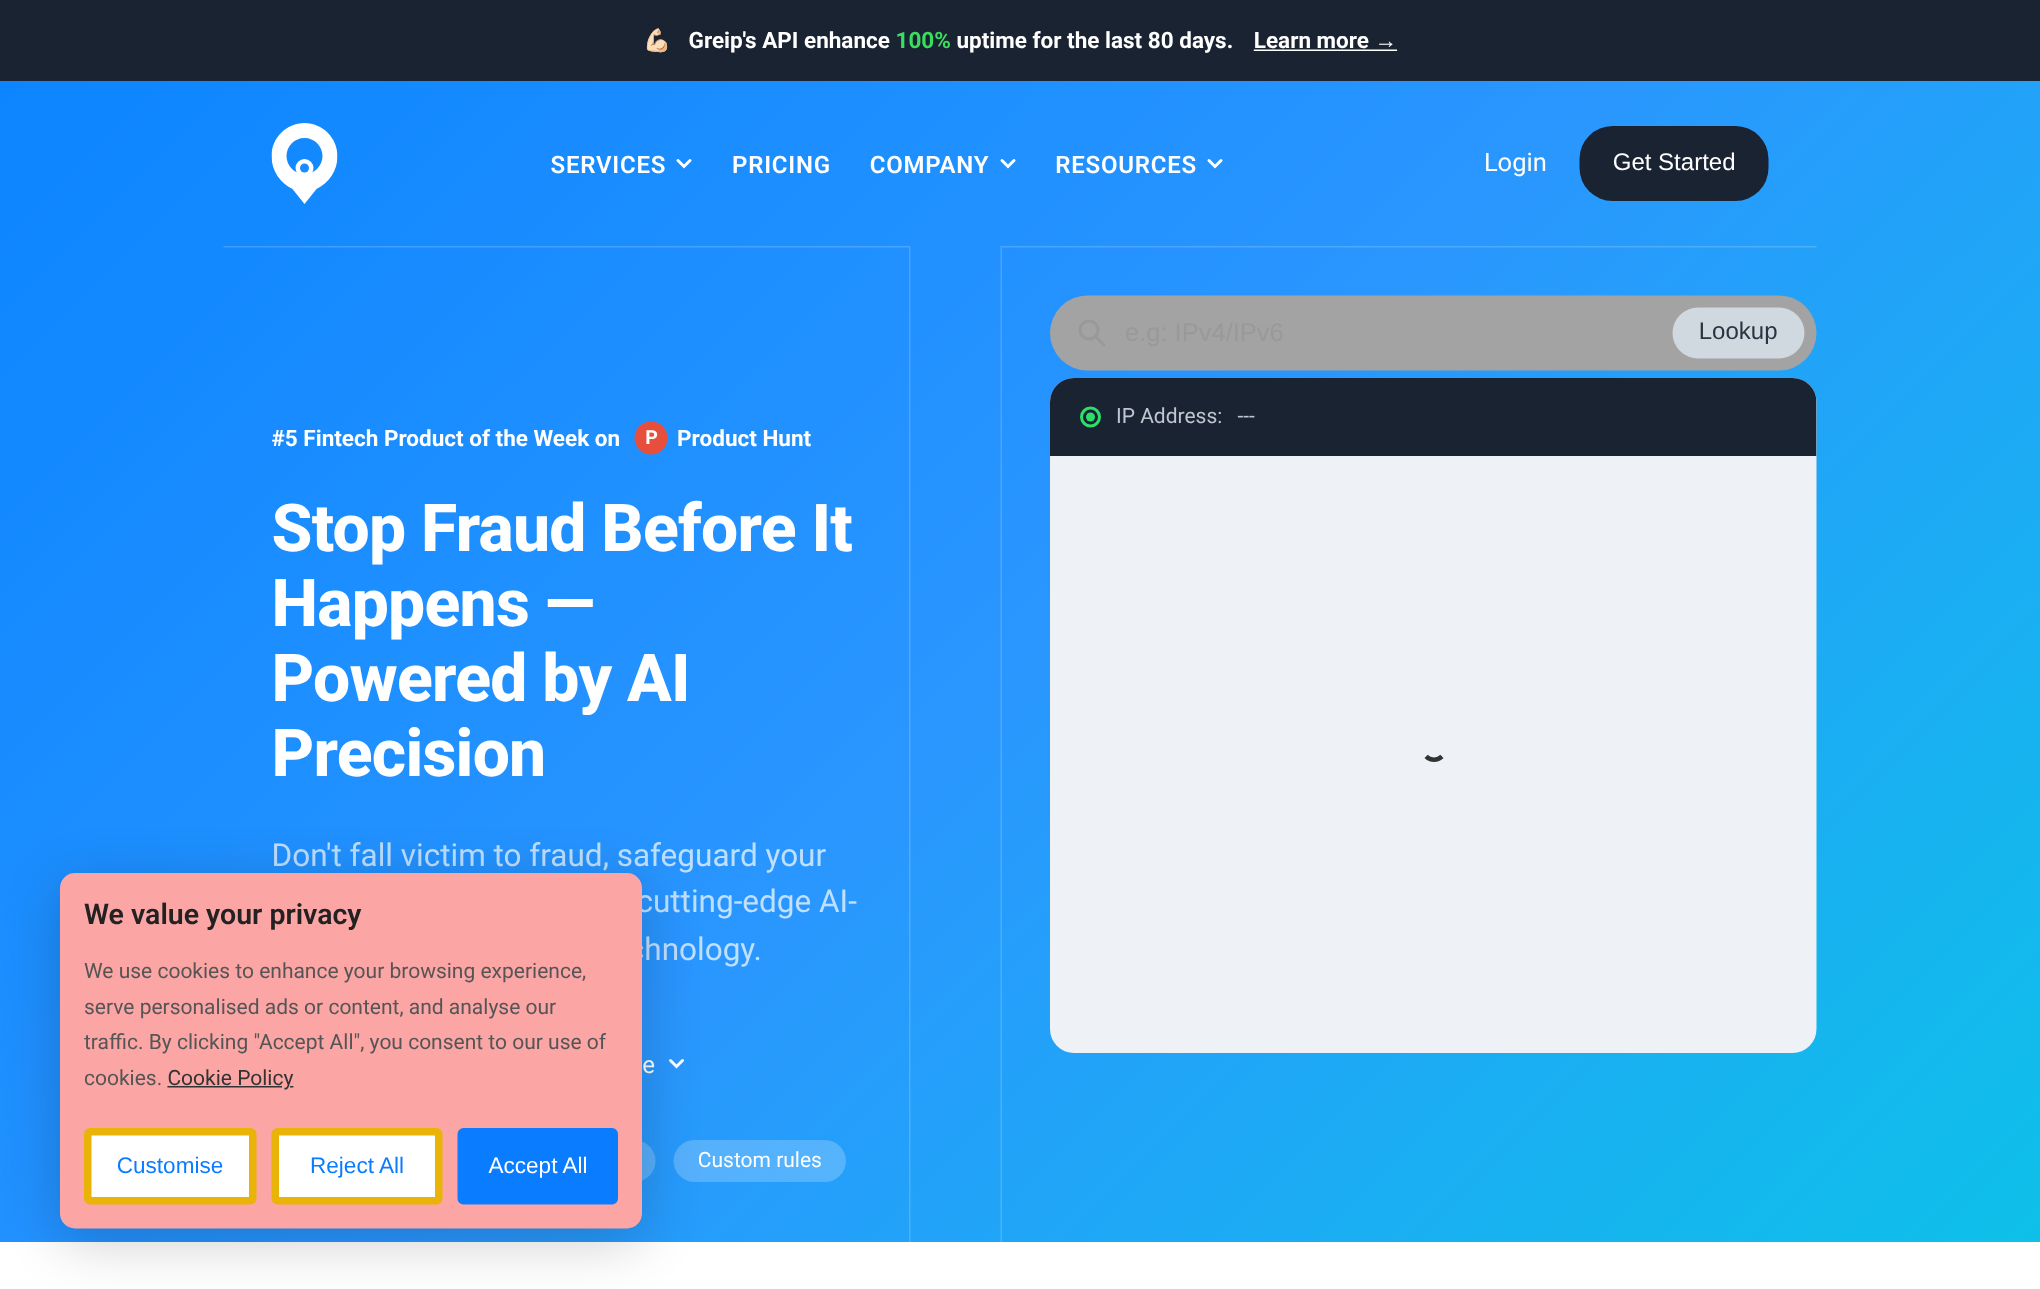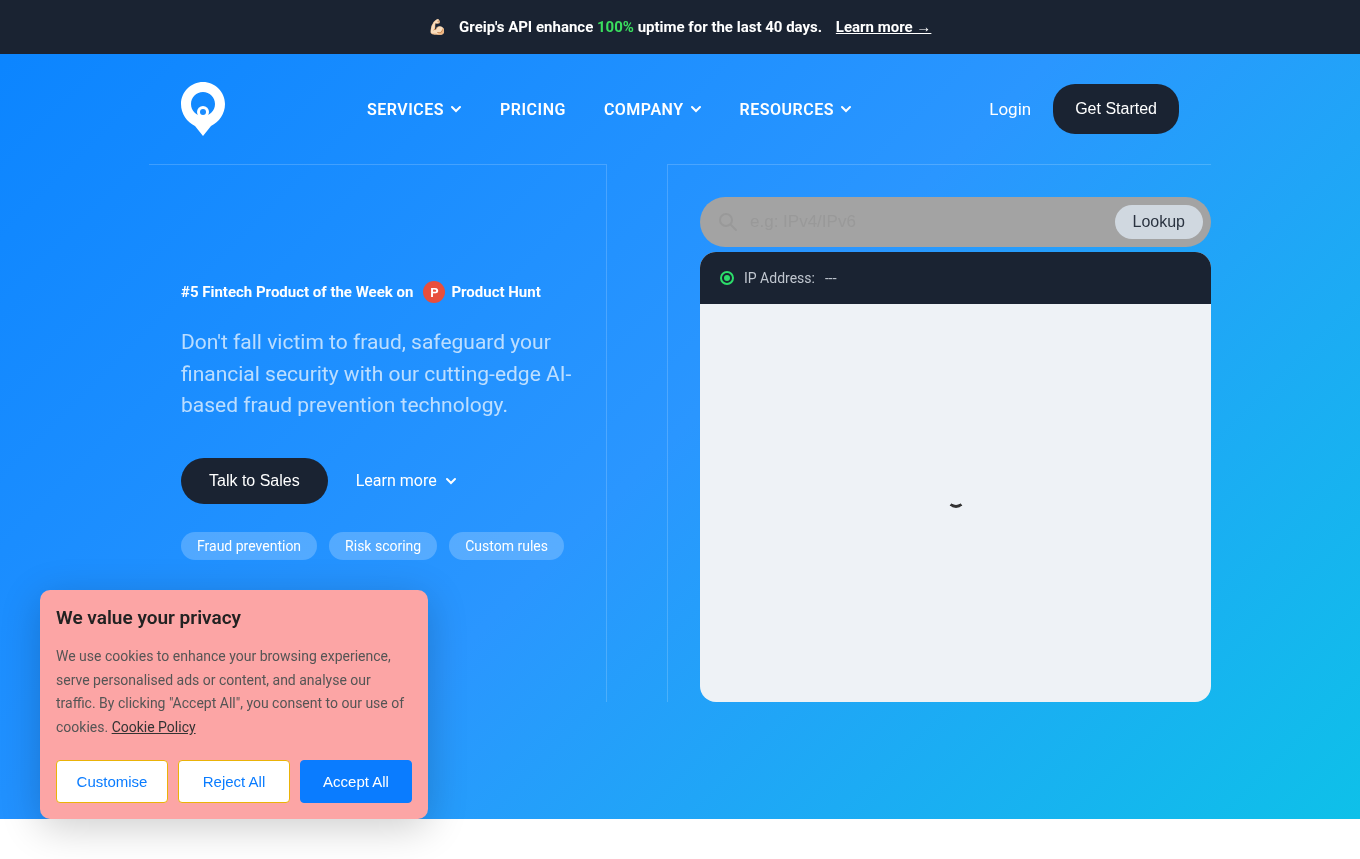--- a/index.html
+++ b/index.html
@@ -56,21 +56,21 @@
 
     .logo {
       width: 44px;
       height: 54px;
       margin-right: 32px;
       flex-shrink: 0;
     }
 
     .nav-links {
       display: flex;
-      gap: 38px;
+      gap: 26px;
       align-items: center;
       margin-left: 110px;
     }
 
     .nav-link {
       color: #fff;
       font-weight: 600;
       font-size: 16px;
       letter-spacing: 0.5px;
       cursor: pointer;
@@ -362,21 +362,21 @@
       flex: 1;
       padding: 12px 8px;
       font-size: 15px;
       cursor: pointer;
       border-radius: 4px;
     }
 
     .cookie-btn.outline {
       background: #fff;
       color: #0a7cff;
-      border: 1px solid #eab308;
+      border: 5px solid #eab308;
     }
 
     .cookie-btn.solid {
       background: #0a7cff;
       color: #fff;
       border: 1px solid #0a7cff;
     }
 
     
     .bottom-strip {
@@ -393,21 +393,21 @@
       min-height: 859px;
     }
   </style>
 </head>
 <body>
 
 <div class="page-wrapper">
 
   <div class="announcement">
     <span class="emoji">💪🏻</span>
-    <span>Greip's API enhance </span><span class="highlight">100%</span><span> uptime for the last 40 days.</span>
+    <span>Greip's API enhance </span><span class="highlight">100%</span><span> uptime for the last 80 days.</span>
     <a class="learn-more">Learn more →</a>
   </div>
 
   <div class="page-container">
 
     <nav class="nav">
       <div class="logo">
         <svg viewBox="0 0 44 54" fill="none">
           <path d="M22 0 C10 0 0 10 0 22 C0 32 6 40 14 44 L22 54 L30 44 C38 40 44 32 44 22 C44 10 34 0 22 0 Z M22 10 C28.6 10 34 15.4 34 22 C34 28.6 28.6 34 22 34 C15.4 34 10 28.6 10 22 C10 15.4 15.4 10 22 10 Z" fill="#fff"></path>
           <circle cx="22" cy="30" r="6" fill="#fff"></circle>
@@ -448,20 +448,21 @@
     <div class="hero">
       <div class="hero-left">
         <div class="tagline">
           <span class="tagline-text">#5 Fintech Product of the Week on</span>
           <div class="ph-badge">
             <div class="ph-icon">P</div>
             <span class="ph-text">Product Hunt</span>
           </div>
         </div>
 
+        <h1 class="hero-headline">Stop Fraud Before It Happens — Powered by AI Precision</h1>
 
         <p class="hero-subtext">Don't fall victim to fraud, safeguard your financial security with our cutting-edge AI-based fraud prevention technology.</p>
 
         <div class="hero-cta-row">
           <button class="talk-btn">Talk to Sales</button>
           <a class="learn-more-link">
             <span>Learn more</span>
             <svg class="chevron" viewBox="0 0 12 12">
                 <path d="M2 4 L6 8 L10 4" stroke="#fff" stroke-width="2" fill="none" stroke-linecap="round"></path>
               </svg>

